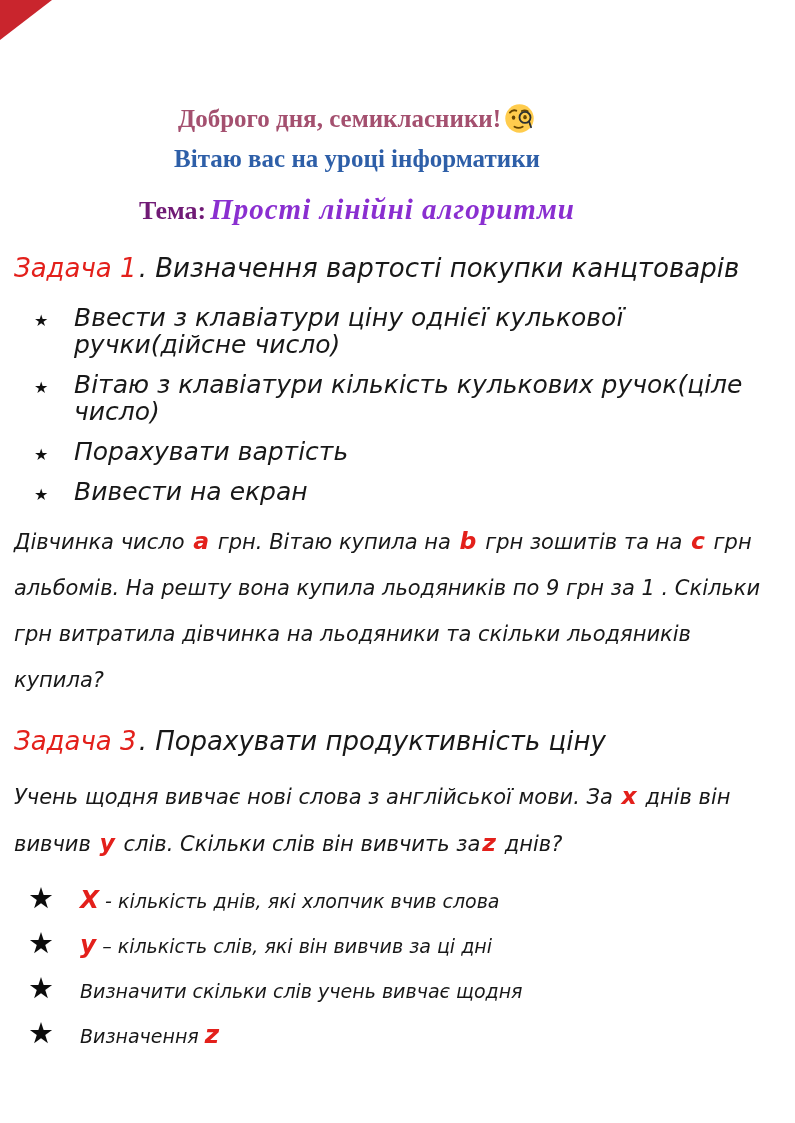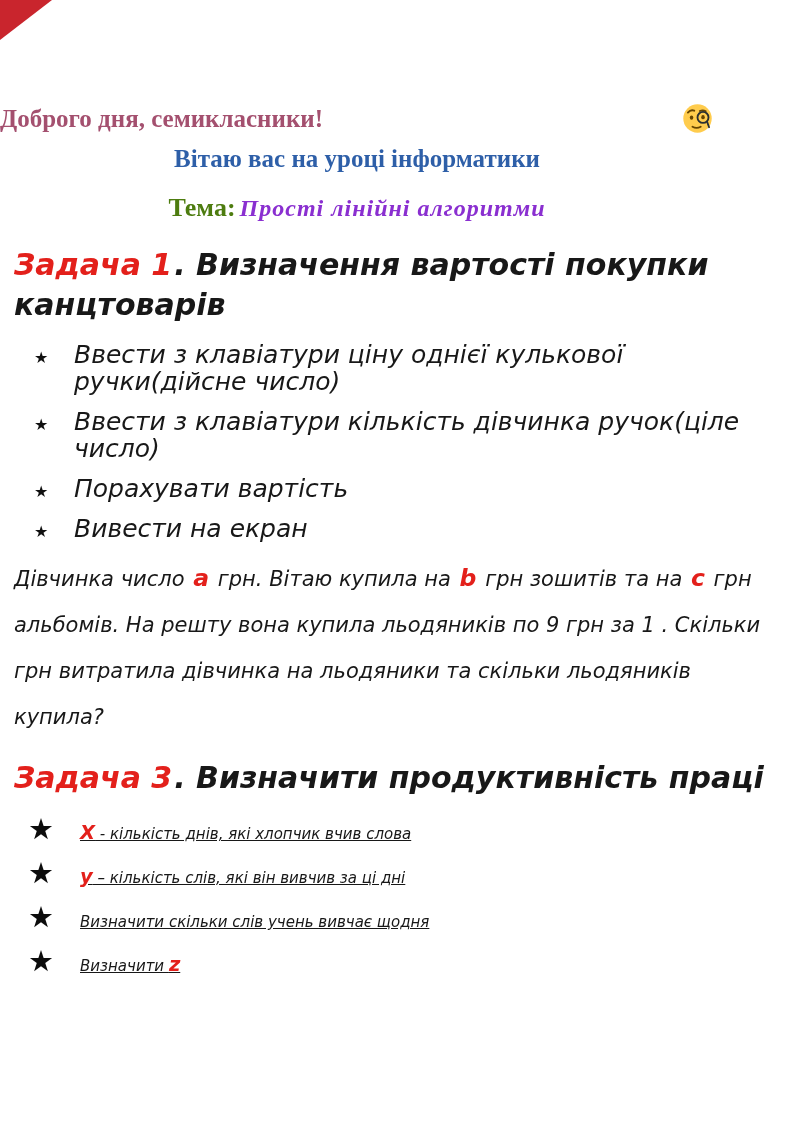--- a/index.html
+++ b/index.html
@@ -20,53 +20,53 @@
   .corner-triangle{
     position:absolute;top:0;left:0;width:0;height:0;
     border-top:40px solid var(--triangle);
     border-right:52px solid transparent;
   }
   
   .header{padding-top:102px;width:714px;text-align:center;}
   .greeting{
     font-family:"Liberation Serif","DejaVu Serif",serif;
     font-weight:700;font-size:25px;color:var(--rose);
-    display:flex;align-items:center;justify-content:space-between;gap:2px;
+    display:flex;align-items:center;justify-content:center;gap:2px;
   }
   .emoji{display:inline-block;width:33px;height:33px;vertical-align:middle;}
   .welcome{
     margin-top:10px;
     font-family:"Liberation Serif","DejaVu Serif",serif;
     font-weight:700;font-size:25px;color:var(--blue);
   }
   .topic{margin-top:20px;font-family:"Liberation Serif","DejaVu Serif",serif;}
-  .topic-label{font-weight:700;font-size:26px;color:#4d7c0f;}
-  .topic-title{font-weight:700;font-style:italic;font-size:24px;color:var(--purple);letter-spacing:1px;}
+  .topic-label{font-weight:700;font-size:26px;color:#701a75;}
+  .topic-title{font-weight:700;font-style:italic;font-size:29px;color:var(--purple);letter-spacing:1px;}
   
   .main{padding:0 16px 0 14px;margin-top:22px;}
-  .task-heading{font-style:italic;font-weight:700;font-size:30px;line-height:40px;}
+  .task-heading{font-style:italic;font-weight:400;font-size:26px;line-height:40px;}
   .task-num{color:var(--red);margin-right:2px;}
   .task-title{color:var(--ink);}
   .para{
     margin-top:12px;
     font-style:italic;font-size:21px;line-height:46px;color:var(--ink);
     max-width:776px;
   }
   .seg-red{color:var(--red);font-weight:700;font-style:italic;}
   .para .seg-red{font-size:1.12em;padding:0 2px;}
   ul.bullets{list-style:none;margin-top:16px;}
   ul.bullets li{display:flex;align-items:baseline;}
   ul.small-list{margin-left:20px;margin-bottom:6px;}
   ul.small-list li{margin-bottom:13px;}
   ul.small-list .star{font-size:16px;width:40px;flex:0 0 40px;color:#101010;}
   ul.small-list .li-text{font-style:italic;font-size:25px;line-height:27px;}
   ul.big-list{margin-left:14px;}
   ul.big-list li{margin-bottom:12px;}
   ul.big-list .star{font-size:29px;width:52px;flex:0 0 52px;color:#0c0c0c;line-height:30px;}
-  ul.big-list .li-text{font-style:italic;font-size:15px;line-height:24px;text-decoration:underline;}
+  ul.big-list .li-text{font-style:italic;font-size:19px;line-height:30px;}
   ul.big-list .seg-red{font-size:1.3em;}
   .mt1{margin-top:26px;}
   .mt2{margin-top:18px;}
 </style>
 </head>
 <body>
 
 <div class="page">
 
   <div class="corner-triangle"></div>
@@ -99,50 +99,51 @@
     <div class="task-heading">
       <span class="task-num">Задача 1</span><span class="task-title">. Визначення вартості покупки канцтоварів</span>
     </div>
     <ul class="bullets small-list">
         <li>
           <span class="star">★</span>
           <span class="li-text"><span>Ввести з клавіатури ціну однієї кулькової ручки(дійсне число)</span></span>
         </li>
         <li>
           <span class="star">★</span>
-          <span class="li-text"><span>Ввести з клавіатури кількість дівчинка ручок(ціле число)</span></span>
+          <span class="li-text"><span>Вітаю з клавіатури кількість кулькових ручок(ціле число)</span></span>
         </li>
         <li>
           <span class="star">★</span>
           <span class="li-text"><span>Порахувати вартість</span></span>
         </li>
         <li>
           <span class="star">★</span>
           <span class="li-text"><span>Вивести на екран</span></span>
         </li>
       </ul>
 
     <p class="para"><span>Дівчинка число </span><span class="seg-red">a</span><span> грн. Вітаю купила  на </span><span class="seg-red">b</span><span> грн  зошитів та на </span><span class="seg-red">c</span><span> грн альбомів. На решту вона купила льодяників по 9 грн за 1 . Скільки грн витратила дівчинка на льодяники та скільки льодяників купила?</span></p>
 
     <div class="task-heading mt2">
-      <span class="task-num">Задача 3</span><span class="task-title">. Визначити продуктивність праці</span>
+      <span class="task-num">Задача 3</span><span class="task-title">. Порахувати продуктивність ціну</span>
     </div>
+    <p class="para"><span>Учень щодня вивчає нові слова з англійської мови. За </span><span class="seg-red">x</span><span> днів він вивчив </span><span class="seg-red">y</span><span> слів. Скільки слів він вивчить за</span><span class="seg-red">z</span><span> днів?</span></p>
     <ul class="bullets big-list">
         <li>
           <span class="star">★</span>
           <span class="li-text"><span class="seg-red">X</span><span> - кількість днів,  які хлопчик вчив слова</span></span>
         </li>
         <li>
           <span class="star">★</span>
           <span class="li-text"><span class="seg-red">y</span><span> – кількість слів, які він вивчив за ці дні</span></span>
         </li>
         <li>
           <span class="star">★</span>
           <span class="li-text"><span>Визначити скільки слів учень вивчає щодня</span></span>
         </li>
         <li>
           <span class="star">★</span>
-          <span class="li-text"><span>Визначити </span><span class="seg-red">z</span></span>
+          <span class="li-text"><span>Визначення </span><span class="seg-red">z</span></span>
         </li>
       </ul>
 
   </div>
 </div>
 
 </body></html>

